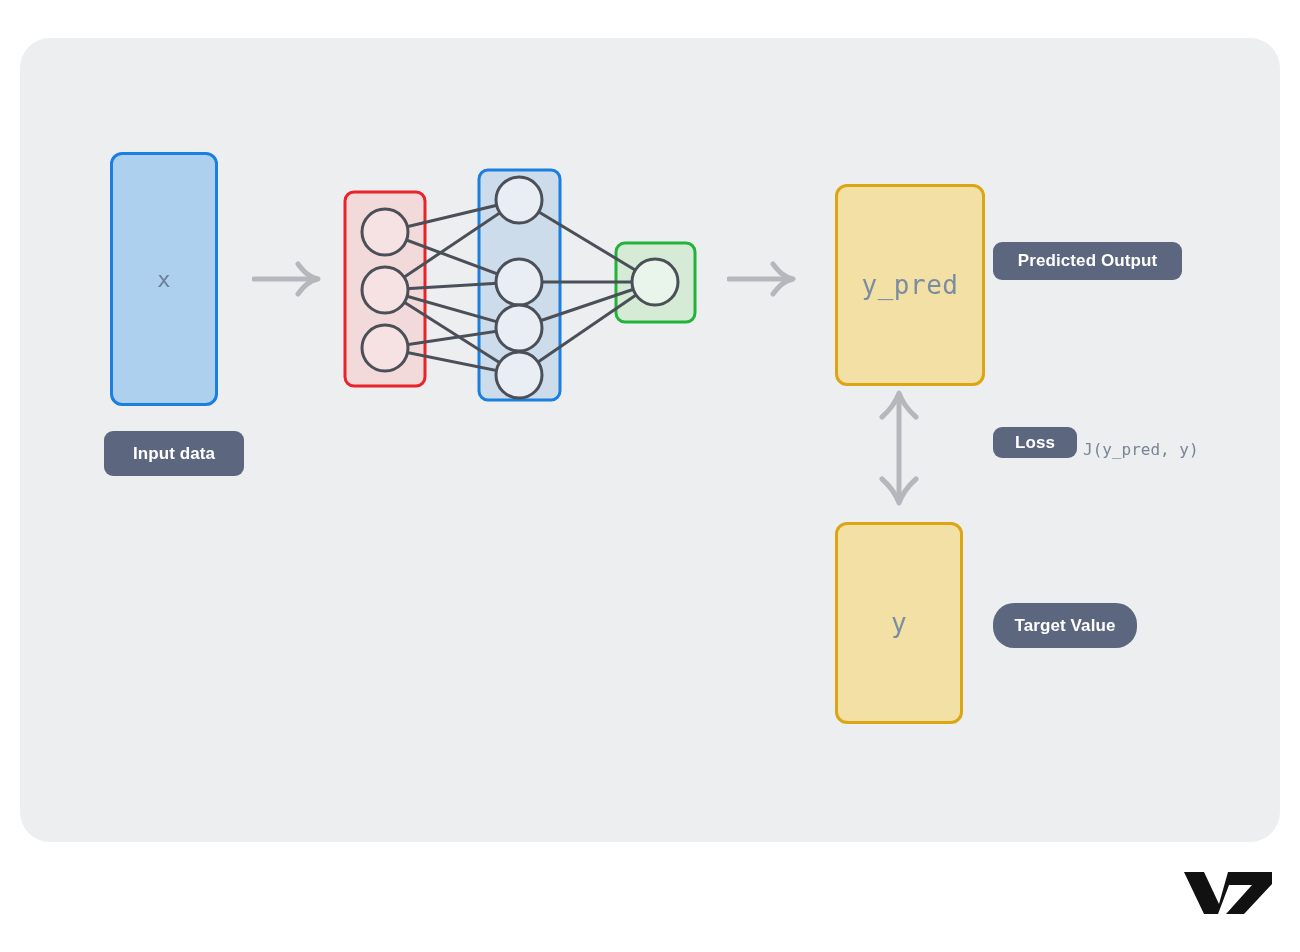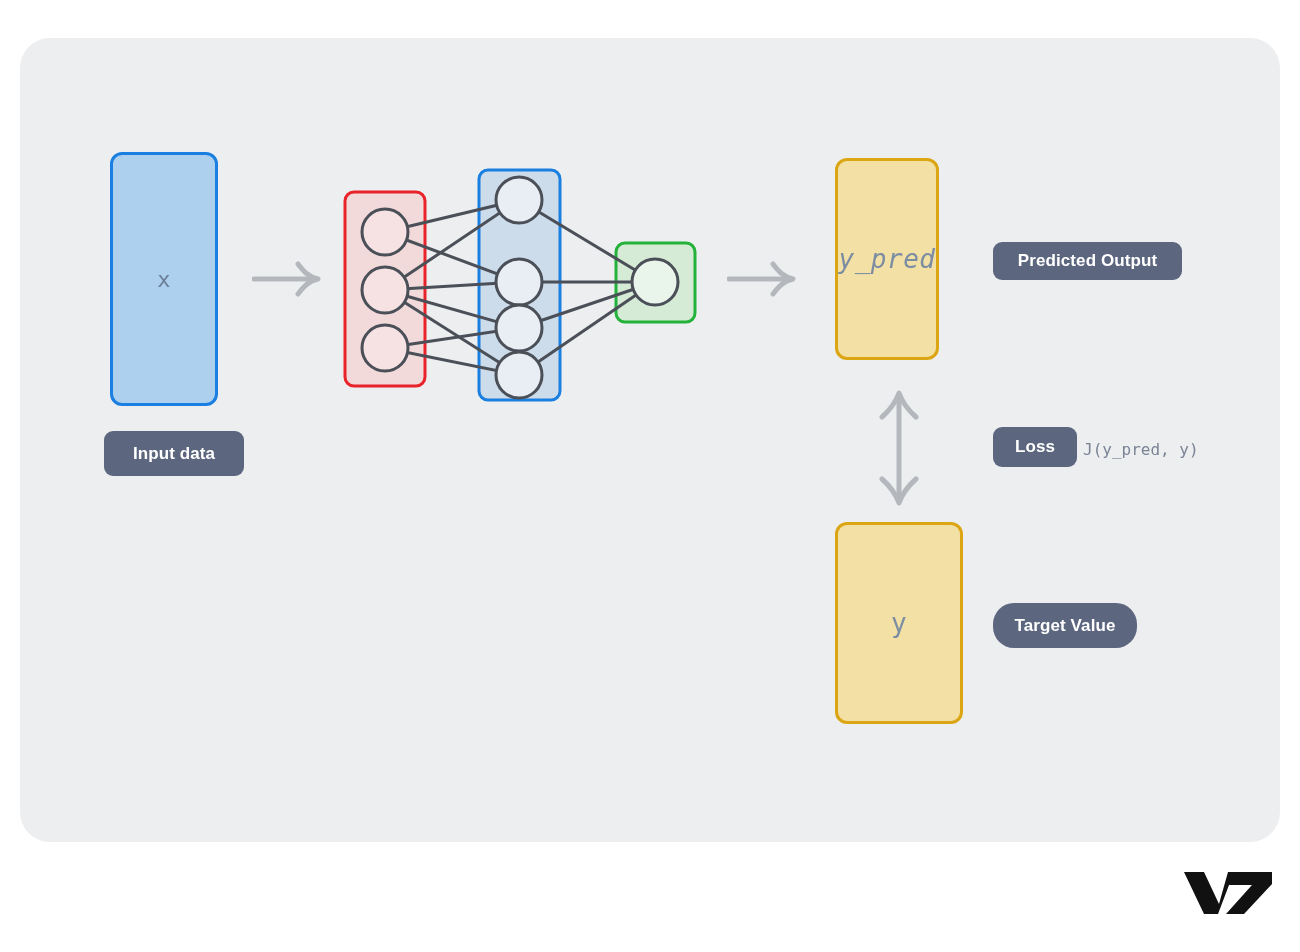--- a/index.html
+++ b/index.html
@@ -59,40 +59,40 @@
     display: flex;
     align-items: center;
     justify-content: center;
   }
   .yellow-box .varlabel {
     font-family: "DejaVu Sans Mono", "Liberation Mono", monospace;
     font-size: 26px;
     color: #7b8ca3;
     letter-spacing: 0.5px;
   }
-  #ypred-box { left: 835px; top: 158px;  width: 104px; height: 202px; font-style: italic; }
+  #ypred-box { left: 835px; top: 184px;  width: 150px; height: 202px; }
   #y-box     { left: 835px; top: 522px;  width: 128px; height: 202px; }
 
   
   .badge {
     background: #5c667f;
     color: #ffffff;
     border-radius: 9px;
     font-size: 17px;
     font-weight: bold;
     display: flex;
     align-items: center;
     justify-content: center;
     letter-spacing: 0.1px;
     box-sizing: border-box;
     white-space: nowrap;
   }
   #badge-input-data   { left: 104px;  top: 431px; width: 140px; height: 45px; }
   #badge-predicted    { left: 993px;  top: 242px; width: 189px; height: 38px; }
-  #badge-loss         { left: 993px;  top: 427px; width: 84px;  height: 40px; }
+  #badge-loss         { left: 993px;  top: 427px; width: 84px;  height: 31px; }
   #badge-target       { left: 993px;  top: 603px; width: 144px; height: 45px; border-radius: 21px; }
 
   
   #loss-formula {
     left: 1083px;
     top: 437px;
     height: 24px;
     display: flex;
     align-items: center;
     font-family: "DejaVu Sans Mono", "Liberation Mono", monospace;

